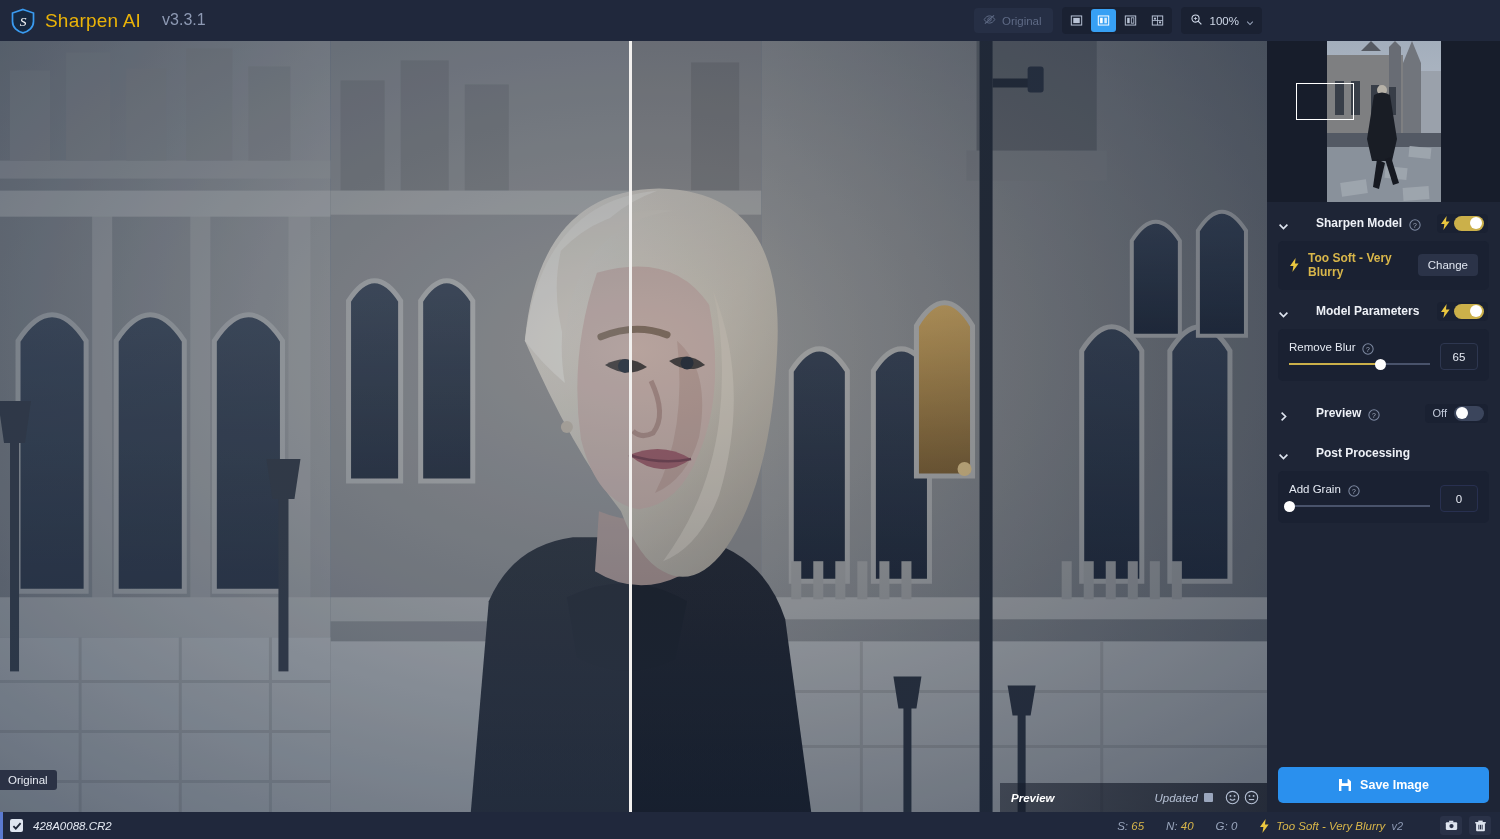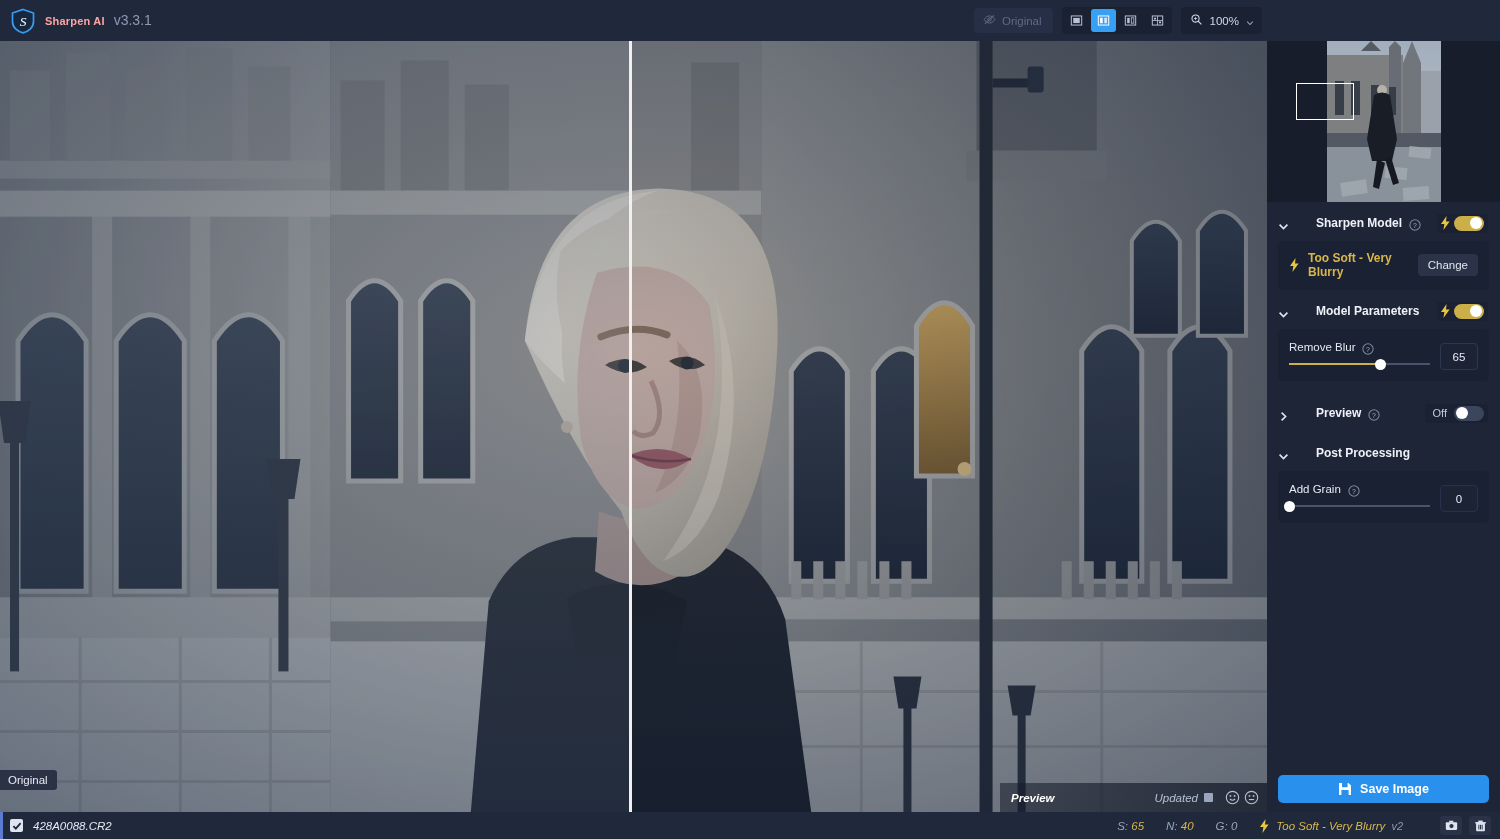--- a/index.html
+++ b/index.html
@@ -13,22 +13,22 @@
   .app { position:relative; width:1500px; height:839px; display:flex; flex-direction:column; }
 
   
   .topbar {
     height:41px; min-height:41px; background:#20283c;
     display:flex; align-items:center; padding:0 8px 0 10px;
     position:relative; z-index:30;
   }
   .brand { display:flex; align-items:center; gap:9px; }
   .logo { width:26px; height:26px; flex:none; }
-  .brand-name { font-size:11px; font-weight:bold; letter-spacing:.2px; color:#fca5a5; }
-  .brand-ver { font-size:14px; color:#8d99b3; margin-left:0; padding-bottom:1px; }
+  .brand-name { font-size:19px; font-weight:normal; letter-spacing:.2px; color:#eab308; }
+  .brand-ver { font-size:16px; color:#8d99b3; margin-left:12px; padding-bottom:1px; }
 
   .topbar-right {
     position:absolute; right:238px; top:0; height:41px;
     display:flex; align-items:center; gap:9px;
   }
   .orig-btn {
     height:25px; padding:0 11px 0 9px; border-radius:4px;
     background:#262f45; display:flex; align-items:center; gap:6px;
     font-size:11.5px; color:#5e6a85;
   }
@@ -158,21 +158,21 @@
   .numbox {
     width:38px; height:27px; border:1px solid #2e3750; border-radius:4px;
     background:#1c2334; color:#e6eaf3; font-size:11.5px;
     display:flex; align-items:center; justify-content:center; flex:none;
     margin-top:4px;
   }
   .numbox.plain { border-color:#283050; }
 
   .savebar { padding:8px 11px 9px 11px; }
   .save-btn {
-    height:28px; border-radius:5px; background:#2a90ee;
+    height:36px; border-radius:5px; background:#2a90ee;
     display:flex; align-items:center; justify-content:center; gap:8px;
     font-size:12.5px; font-weight:bold; color:#fff;
   }
   .save-ico { width:14px; height:14px; }
 
   
   .statusbar {
     height:27px; min-height:27px; background:#20283c;
     display:flex; align-items:center; padding:0 9px 0 0;
     position:relative; z-index:30;font-style:italic;

